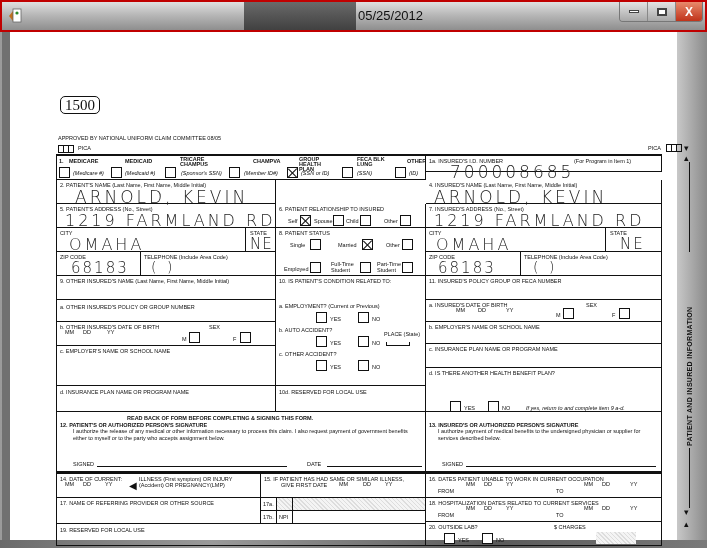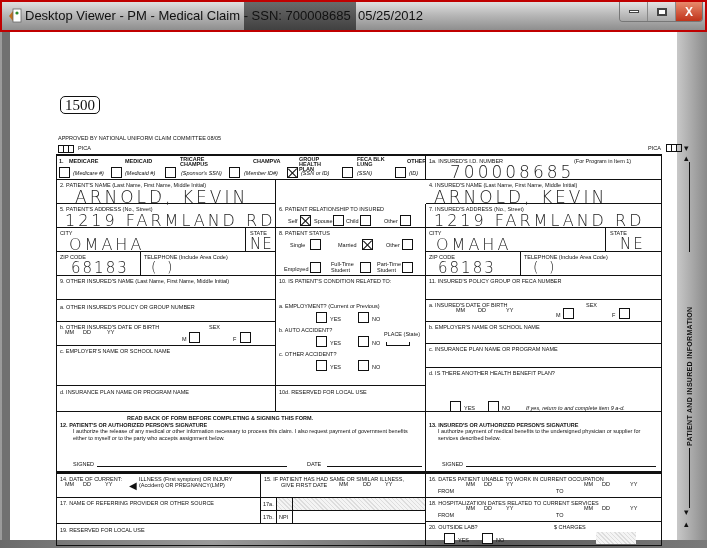--- a/index.html
+++ b/index.html
@@ -48,21 +48,20 @@
 
 <div class="window">
 
   <div class="titlebar">
     <div class="dark-seg"></div>
     <svg class="app-icon" viewBox="0 0 14 16">
       <path d="M1 8 L5 3 L5 13 Z" fill="#c07020"></path>
       <rect x="5" y="1" width="8" height="13" fill="#fff" stroke="#666" stroke-width="0.8"></rect>
       <circle cx="9" cy="5" r="1.6" fill="#2a8a2a"></circle>
     </svg>
-    <span class="title-text">Desktop Viewer - PM - Medical Claim - SSN: 700008685</span>
     <span class="title-date">05/25/2012</span>
     <div class="winbtns">
       <div class="winbtn">
           <span class="min-glyph"></span>
         </div>
       <div class="winbtn">
           <span class="max-glyph"></span>
         </div>
       <div class="winbtn close">
           <span class="close-glyph">X</span>
@@ -110,21 +109,21 @@
         <span class="lbl" style="left:124px;top:14px;font-style:italic;">(Sponsor's SSN)</span>
         <div class="cb" style="left:172px;top:11px;"></div>
         <span class="lbl" style="left:187px;top:14px;font-style:italic;">(Member ID#)</span>
         <div class="cb x" style="left:230px;top:11px;"></div>
         <span class="lbl" style="left:244px;top:14px;font-style:italic;">(SSN or ID)</span>
         <div class="cb" style="left:285px;top:11px;"></div>
         <span class="lbl" style="left:300px;top:14px;font-style:italic;">(SSN)</span>
         <div class="cb" style="left:338px;top:11px;"></div>
         <span class="lbl" style="left:352px;top:14px;font-style:italic;">(ID)</span>
       </div>
-      <div class="cell" style="left:370px;top:0;width:236px;height:24px;">
+      <div class="cell" style="left:370px;top:0;width:236px;height:16px;">
         <span class="lbl" style="left:3px;top:2px;">1a. INSURED'S I.D. NUMBER</span>
         <span class="lbl" style="left:148px;top:2px;">(For Program in Item 1)</span>
         <span class="hw" style="left:24px;top:6px;font-size:17px;">700008685</span>
       </div>
 
       <div class="cell" style="left:0;top:24px;width:220px;height:24px;border-left:1px solid #111;">
         <span class="lbl" style="left:3px;top:2px;">2. PATIENT'S NAME (Last Name, First Name, Middle Initial)</span>
         <span class="hw" style="left:18px;top:7px;font-size:17px;">ARNOLD, KEVIN</span>
       </div>
       <div class="cell" style="left:370px;top:24px;width:236px;height:24px;">

